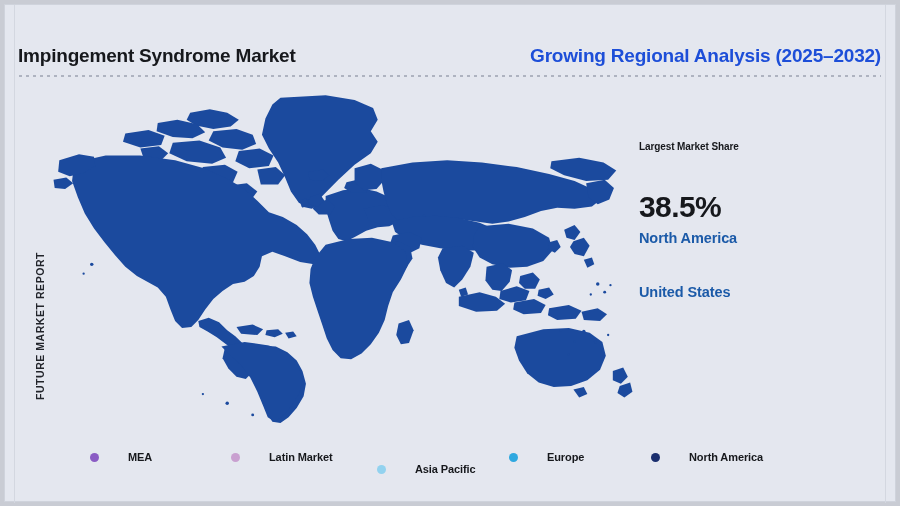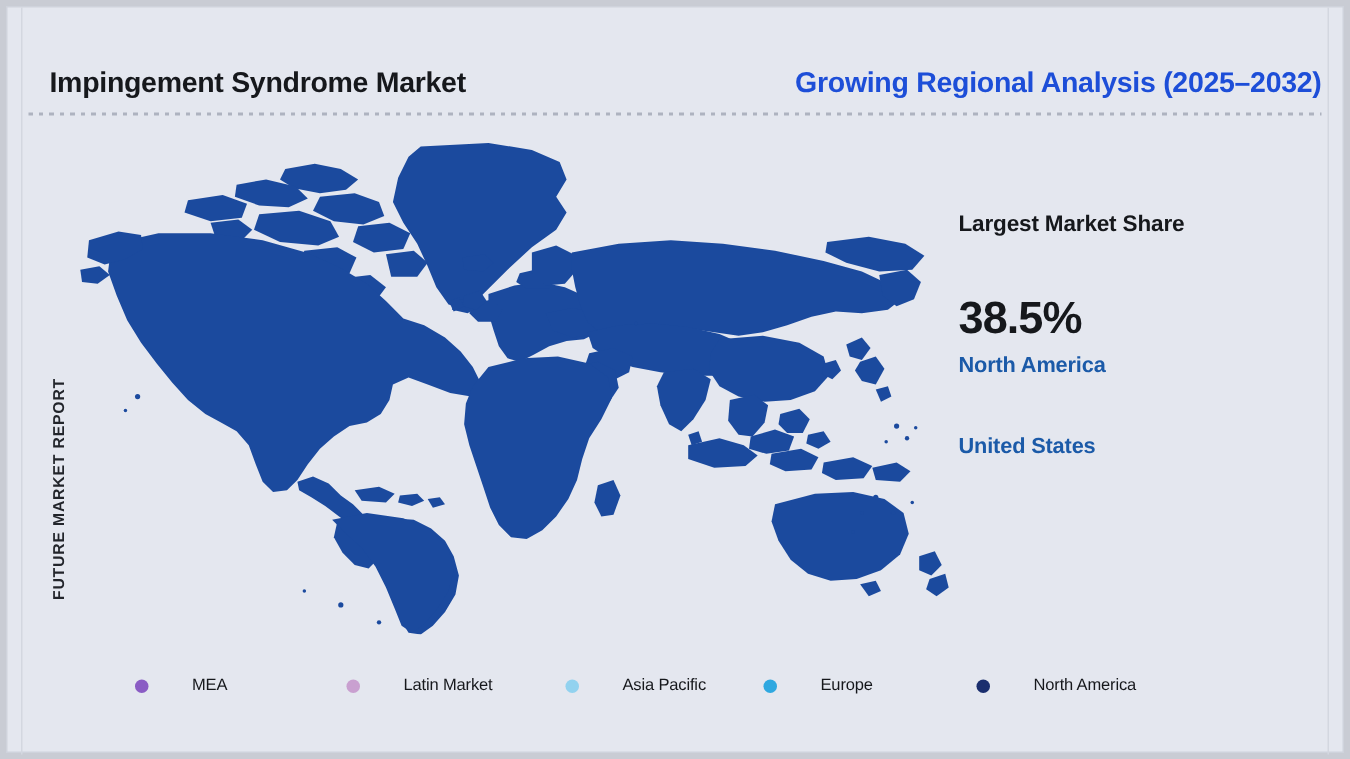--- a/index.html
+++ b/index.html
@@ -13,21 +13,21 @@
     width:892px;height:498px;
     background:#e4e7ef;
     box-sizing:border-box;
     border:1px solid #cfd3dc;
   }
   
   .header{
     position:absolute;left:0;top:0;width:100%;height:72px;
   }
   .title-left{
-    position:absolute;left:28px;top:40px;
+    position:absolute;left:13px;top:40px;
     font-size:19px;font-weight:bold;color:#16181c;
     letter-spacing:-0.2px;white-space:nowrap;
   }
   .title-right{
     position:absolute;right:14px;top:40px;
     font-size:19px;font-weight:bold;color:#1d4ed8;
     letter-spacing:-0.2px;white-space:nowrap;
   }
   .divider{
     position:absolute;left:14px;top:70px;width:862px;height:2px;
@@ -52,21 +52,21 @@
     letter-spacing:0.55px;white-space:nowrap;
   }
   
   .map-wrap{
     position:absolute;left:48px;top:88px;width:580px;height:330px;
   }
   .map-wrap svg{display:block;width:100%;height:100%;}
   
   .stats{position:absolute;left:634px;top:136px;width:245px;}
   .stat-label{
-    font-size:15px;font-weight:bold;color:#16181c;
+    font-size:10px;font-weight:bold;color:#16181c;
     letter-spacing:-0.1px;margin-bottom:9px;white-space:nowrap;
   }
   .stat-value{
     font-size:30px;font-weight:bold;color:#16181c;
     letter-spacing:-0.6px;line-height:1;margin-bottom:8px;margin-top:40px;
   }
   .stat-region{
     font-size:14.5px;font-weight:bold;color:#1b5aa8;
     letter-spacing:-0.1px;
   }
@@ -76,21 +76,21 @@
     position:absolute;left:85px;top:446px;width:700px;height:22px;
   }
   .legend-item{
     position:absolute;display:flex;align-items:center;gap:9px;
     white-space:nowrap;
   }
   .legend-dot{
     width:9px;height:9px;border-radius:50%;flex:0 0 auto;
   }
   .legend-text{
-    font-size:11px;font-weight:normal;color:#16181c;letter-spacing:-0.1px;padding-left:20px;
+    font-size:11px;font-weight:bold;color:#16181c;letter-spacing:-0.1px;padding-left:20px;
   }
 </style>
 </head>
 <body>
 
 <div class="poster">
 
   <div class="rail-left"></div>
   <div class="rail-right"></div>
 
@@ -249,21 +249,21 @@
 
   <div class="legend">
     <div class="legend-item" style="left:0px;top:0;">
       <span class="legend-dot" style="background: rgb(138, 92, 196);"></span>
       <span class="legend-text">MEA</span>
     </div>
     <div class="legend-item" style="left:141px;top:0;">
       <span class="legend-dot" style="background: rgb(201, 160, 208);"></span>
       <span class="legend-text">Latin Market</span>
     </div>
-    <div class="legend-item" style="left:287px;top:0;">
+    <div class="legend-item" style="left:287px;top:12px;">
       <span class="legend-dot" style="background: rgb(146, 210, 239);"></span>
       <span class="legend-text">Asia Pacific</span>
     </div>
     <div class="legend-item" style="left:419px;top:0;">
       <span class="legend-dot" style="background: rgb(47, 168, 224);"></span>
       <span class="legend-text">Europe</span>
     </div>
     <div class="legend-item" style="left:561px;top:0;">
       <span class="legend-dot" style="background: rgb(26, 46, 110);"></span>
       <span class="legend-text">North America</span>

